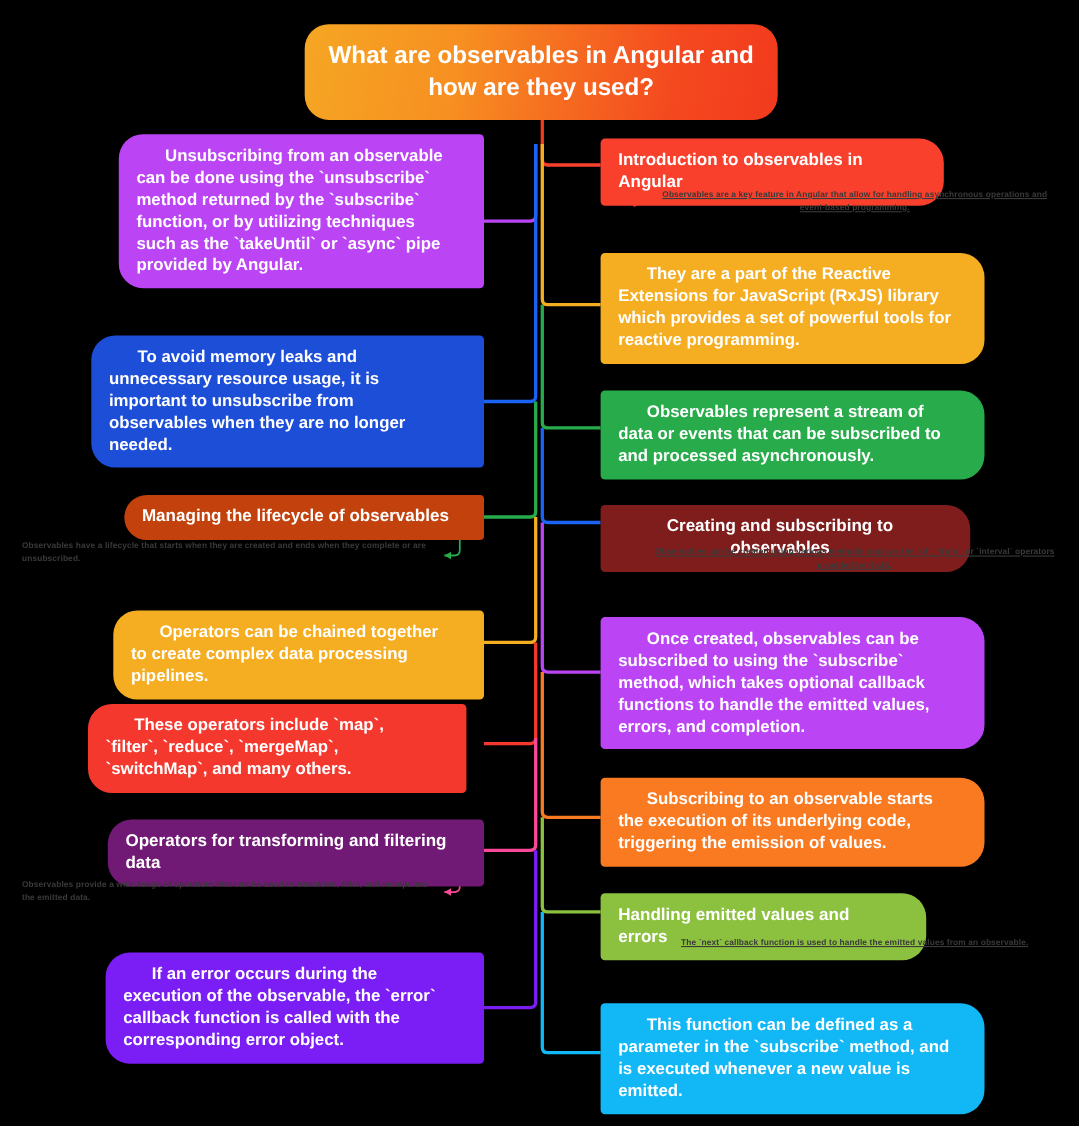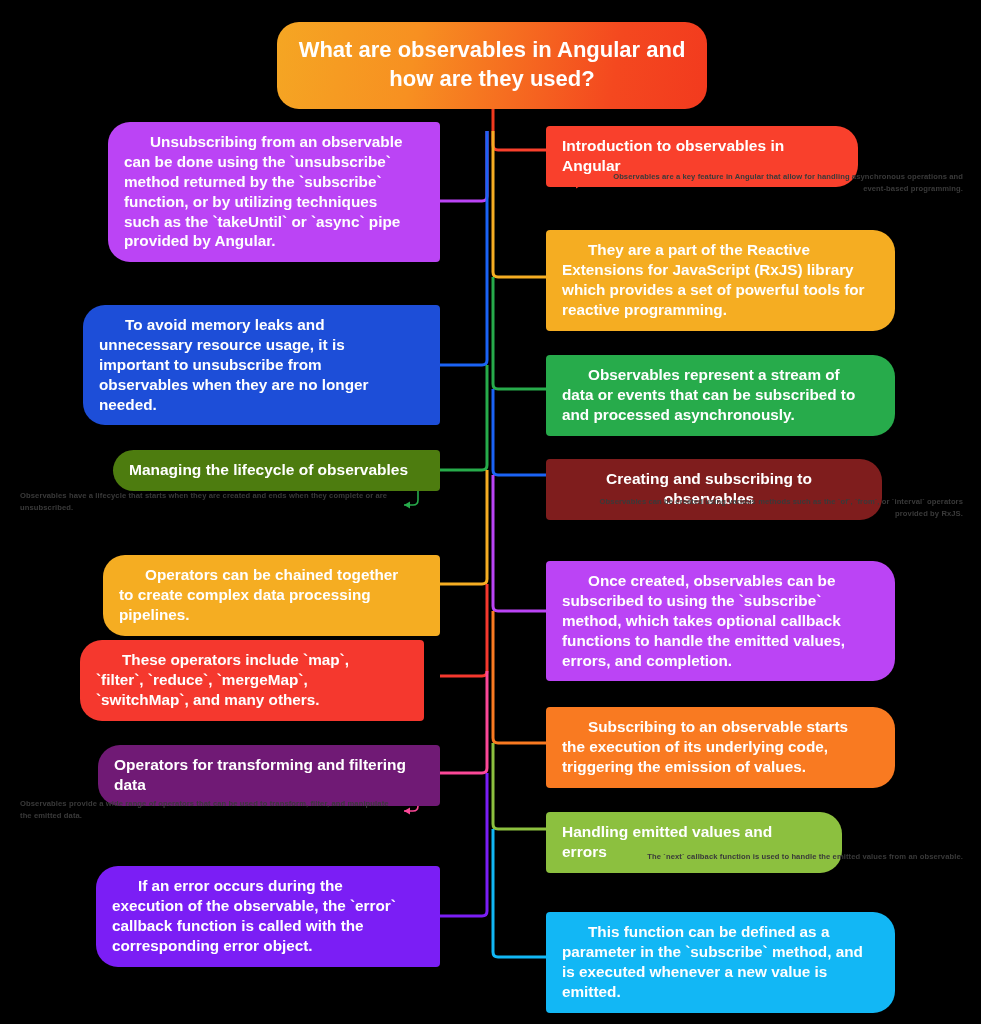--- a/index.html
+++ b/index.html
@@ -52,21 +52,21 @@
   .note {
     position: absolute;
     color: #3a3a3a;
     font-size: 7.6px;
     font-weight: bold;
     line-height: 1.55;
     letter-spacing: 0.1px;
     z-index: 3;
     white-space: pre-line;
   }
-  .note.right { text-align: right; }
+  .note.right { text-align: center; text-decoration: underline; }
   .note.leftn { text-align: left; }
 </style>
 </head>
 <body>
 
 <div id="canvas">
 
   <svg id="wires" viewBox="0 0 981 1024">
 
     <path d="M 493 95 L 493 131" stroke="#f23a1e" stroke-width="3" fill="none"></path>
@@ -144,21 +144,21 @@
   </div>
 
   <div class="node left body" style="left:108px; top:122px; width:332px; background:#bb44f5; text-align:left;">
     <span class="txt" style="text-indent: 26px;">Unsubscribing from an observable can be done using the `unsubscribe` method returned by the `subscribe` function, or by utilizing techniques such as the `takeUntil` or `async` pipe provided by Angular.</span>
   </div>
 
   <div class="node left body" style="left:83px; top:305px; width:357px; background:#1d4ed8;">
     <span class="txt" style="text-indent: 26px;">To avoid memory leaks and unnecessary resource usage, it is important to unsubscribe from observables when they are no longer needed.</span>
   </div>
 
-  <div class="node left hdr" style="left:113px; top:450px; width:327px; background:#4d7c0f;">
+  <div class="node left hdr" style="left:113px; top:450px; width:327px; background:#c2410c;">
     <span class="txt">Managing the lifecycle of observables</span>
   </div>
   <div class="note leftn" style="left:20px; top:490px; width:380px;">Observables have a lifecycle that starts when they are created and ends when they complete or are unsubscribed.</div>
 
   <div class="node left body" style="left:103px; top:555px; width:337px; background:#f5ad22;">
     <span class="txt" style="text-indent: 26px;">Operators can be chained together to create complex data processing pipelines.</span>
   </div>
 
   <div class="node left body" style="left:80px; top:640px; width:344px; background:#f5382e;">
     <span class="txt" style="text-indent: 26px;">These operators include `map`, `filter`, `reduce`, `mergeMap`, `switchMap`, and many others.</span>

